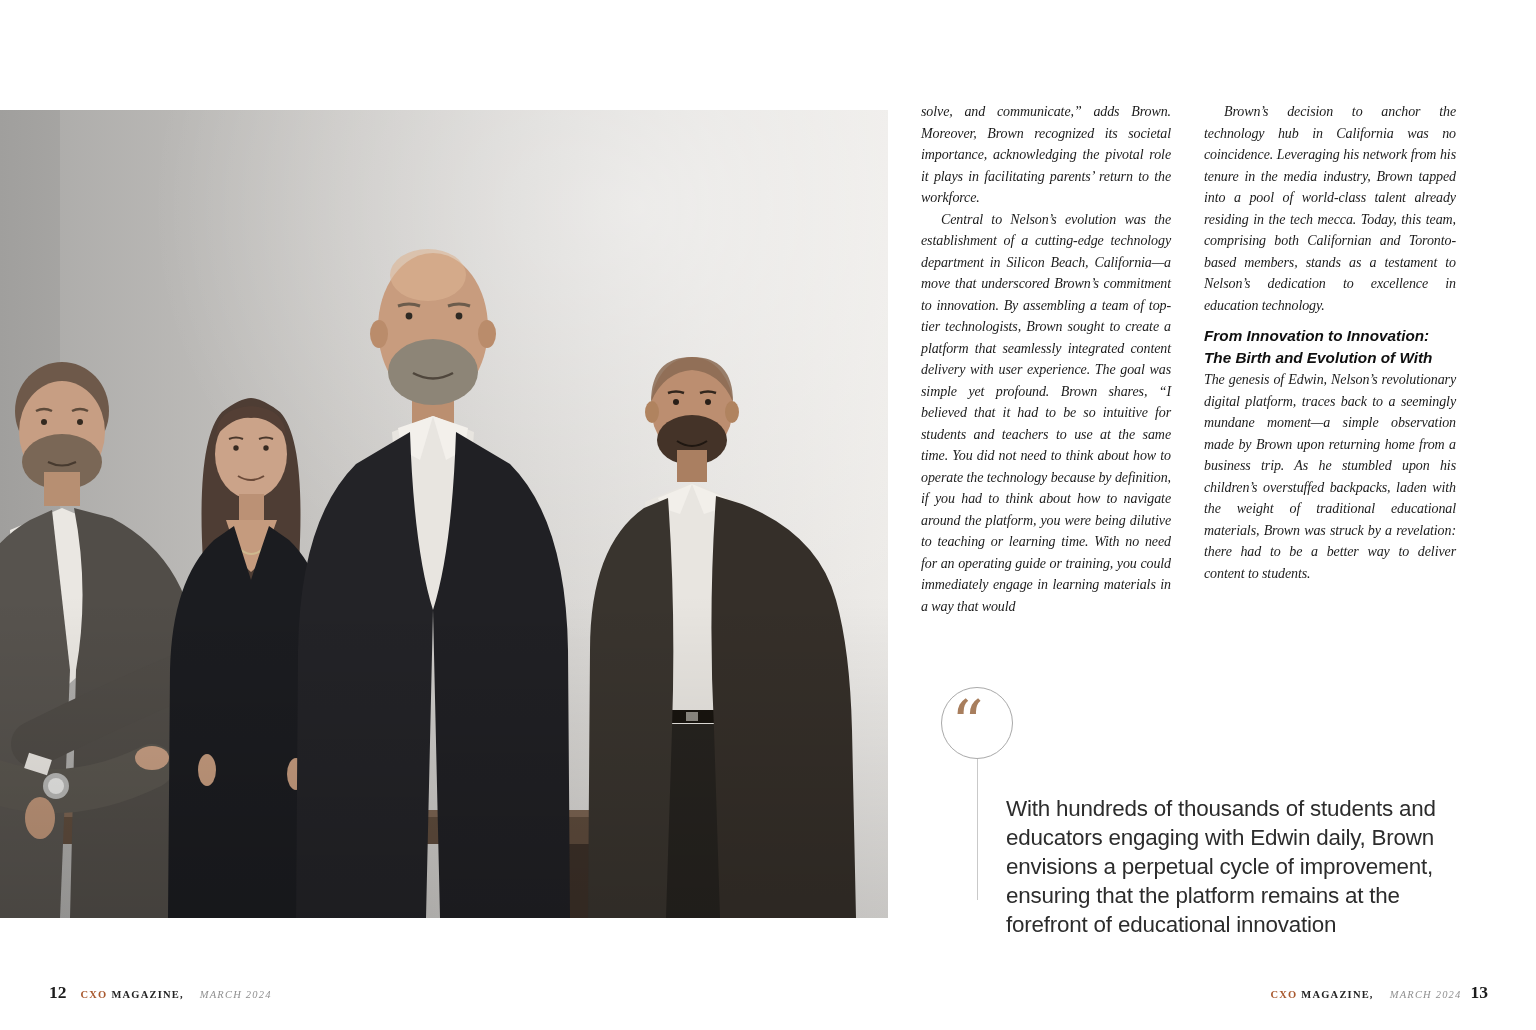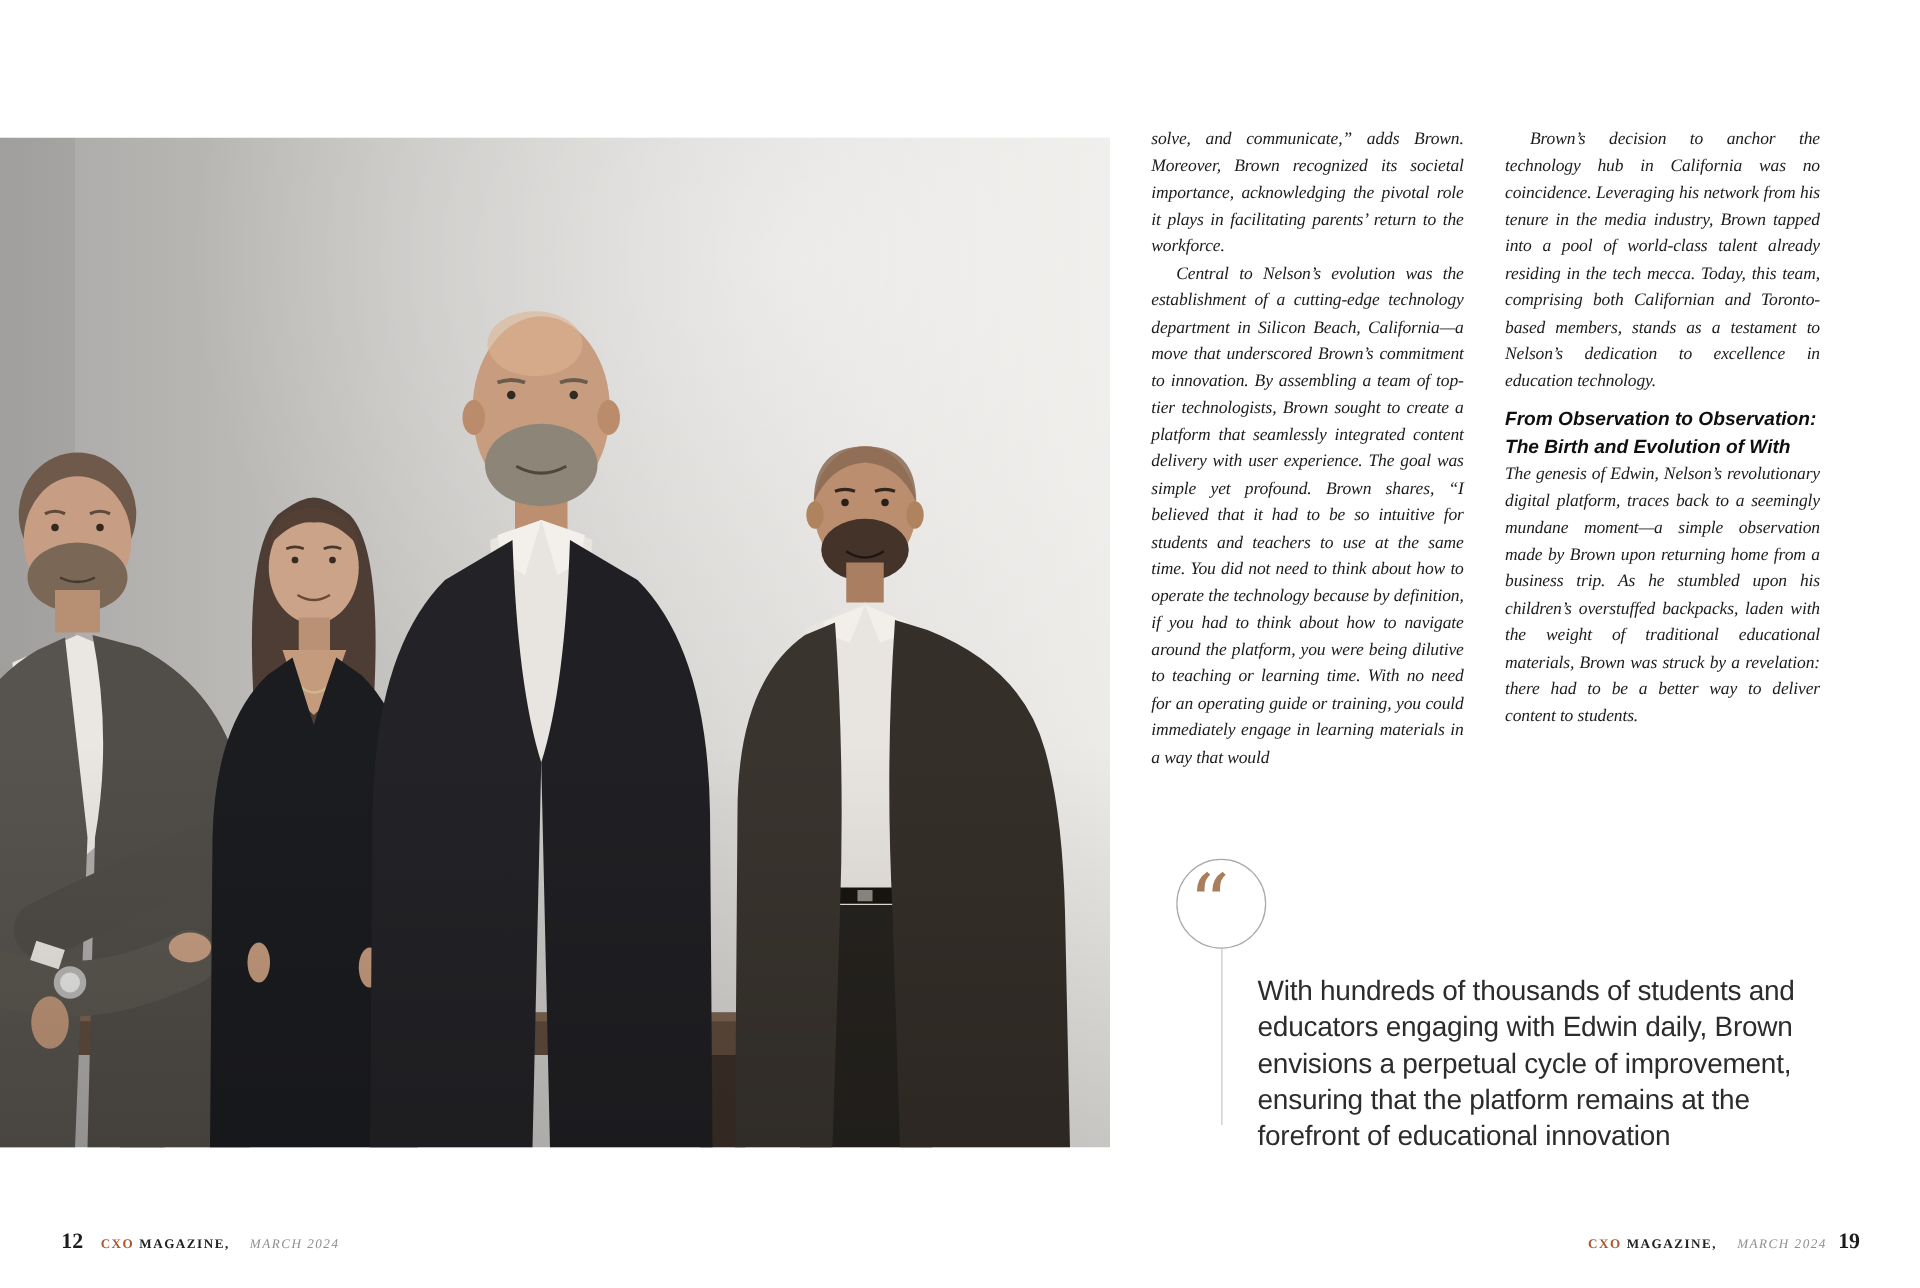--- a/index.html
+++ b/index.html
@@ -24,21 +24,21 @@
   .heading{font-family:"Liberation Sans", sans-serif;font-weight:bold;font-size:15.3px;
            line-height:21.5px;color:#0f0f0f;margin:9px 0 1px 0;text-align:left;letter-spacing:0;}
   .heading span{display:block;}
 
   
   .pq-circle{position:absolute;left:941px;top:687px;width:72px;height:72px;box-sizing:border-box;
              border:1.5px solid #a9a9a9;border-radius:50%;background:#ffffff;}
   .pq-glyph{position:absolute;left:9px;top:4px;font-family:"DejaVu Serif", serif;
             font-size:64px;line-height:1;color:#a87e5d;letter-spacing:2px;}
   .pq-line{position:absolute;left:977px;top:759px;width:1px;height:141px;background:#c9c9c9;}
-  .pq-text{position:absolute;left:1006px;top:778px;width:436px;margin:0;
+  .pq-text{position:absolute;left:1006px;top:794px;width:436px;margin:0;
            font-family:"Liberation Sans", sans-serif;font-size:22.4px;line-height:29px;
            color:#2c2c2c;letter-spacing:-0.2px;text-align:left;}
 
   
   .footer{position:absolute;top:982px;font-size:10.5px;letter-spacing:1.2px;
           color:#2a2a2a;white-space:nowrap;}
   .footer-left{left:49px;}
   .footer-right{right:48px;text-align:right;}
   .footer span{vertical-align:baseline;}
   .pagenum{font-size:17.5px;font-weight:bold;letter-spacing:0;color:#1c1c1c;}
@@ -168,32 +168,32 @@
   </figure>
 
   <div class="col col1">
     <p>solve, and communicate,” adds Brown. Moreover, Brown recognized its societal importance, acknowledging the pivotal role it plays in facilitating parents’ return to the workforce.</p>
     <p class="indent">Central to Nelson’s evolution was the establishment of a cutting-edge technology department in Silicon Beach, California—a move that underscored Brown’s commitment to innovation. By assembling a team of top-tier technologists, Brown sought to create a platform that seamlessly integrated content delivery with user experience. The goal was simple yet profound. Brown shares, “I believed that it had to be so intuitive for students and teachers to use at the same time. You did not need to think about how to operate the technology because by definition, if you had to think about how to navigate around the platform, you were being dilutive to teaching or learning time. With no need for an operating guide or training, you could immediately engage in learning materials in a way that would</p>
   </div>
 
   <div class="col col2">
     <p class="indent">Brown’s decision to anchor the technology hub in California was no coincidence. Leveraging his network from his tenure in the media industry, Brown tapped into a pool of world-class talent already residing in the tech mecca. Today, this team, comprising both Californian and Toronto-based members, stands as a testament to Nelson’s dedication to excellence in education technology.</p>
     <h3 class="heading">
-      <span>From Observation to Observation:</span>
+      <span>From Innovation to Innovation:</span>
       <span>The Birth and Evolution of With</span>
     </h3>
     <p>The genesis of Edwin, Nelson’s revolutionary digital platform, traces back to a seemingly mundane moment—a simple observation made by Brown upon returning home from a business trip. As he stumbled upon his children’s overstuffed backpacks, laden with the weight of traditional educational materials, Brown was struck by a revelation: there had to be a better way to deliver content to students.</p>
   </div>
 
   <div class="pq-circle">
     <span class="pq-glyph">“</span>
   </div>
   <div class="pq-line"></div>
   <p class="pq-text">With hundreds of thousands of students and educators engaging with Edwin daily, Brown envisions a perpetual cycle of improvement, ensuring that the platform remains at the forefront of educational innovation</p>
 
   <div class="footer footer-left">
     <span class="pagenum">12</span><span class="brand">CXO</span><span class="mag">MAGAZINE,</span><span class="date">MARCH 2024</span>
   </div>
   <div class="footer footer-right">
-    <span class="brand">CXO</span><span class="mag">MAGAZINE,</span><span class="date">MARCH 2024</span><span class="pagenum">19</span>
+    <span class="brand">CXO</span><span class="mag">MAGAZINE,</span><span class="date">MARCH 2024</span><span class="pagenum">13</span>
   </div>
 
 </div>
 
 </body></html>

